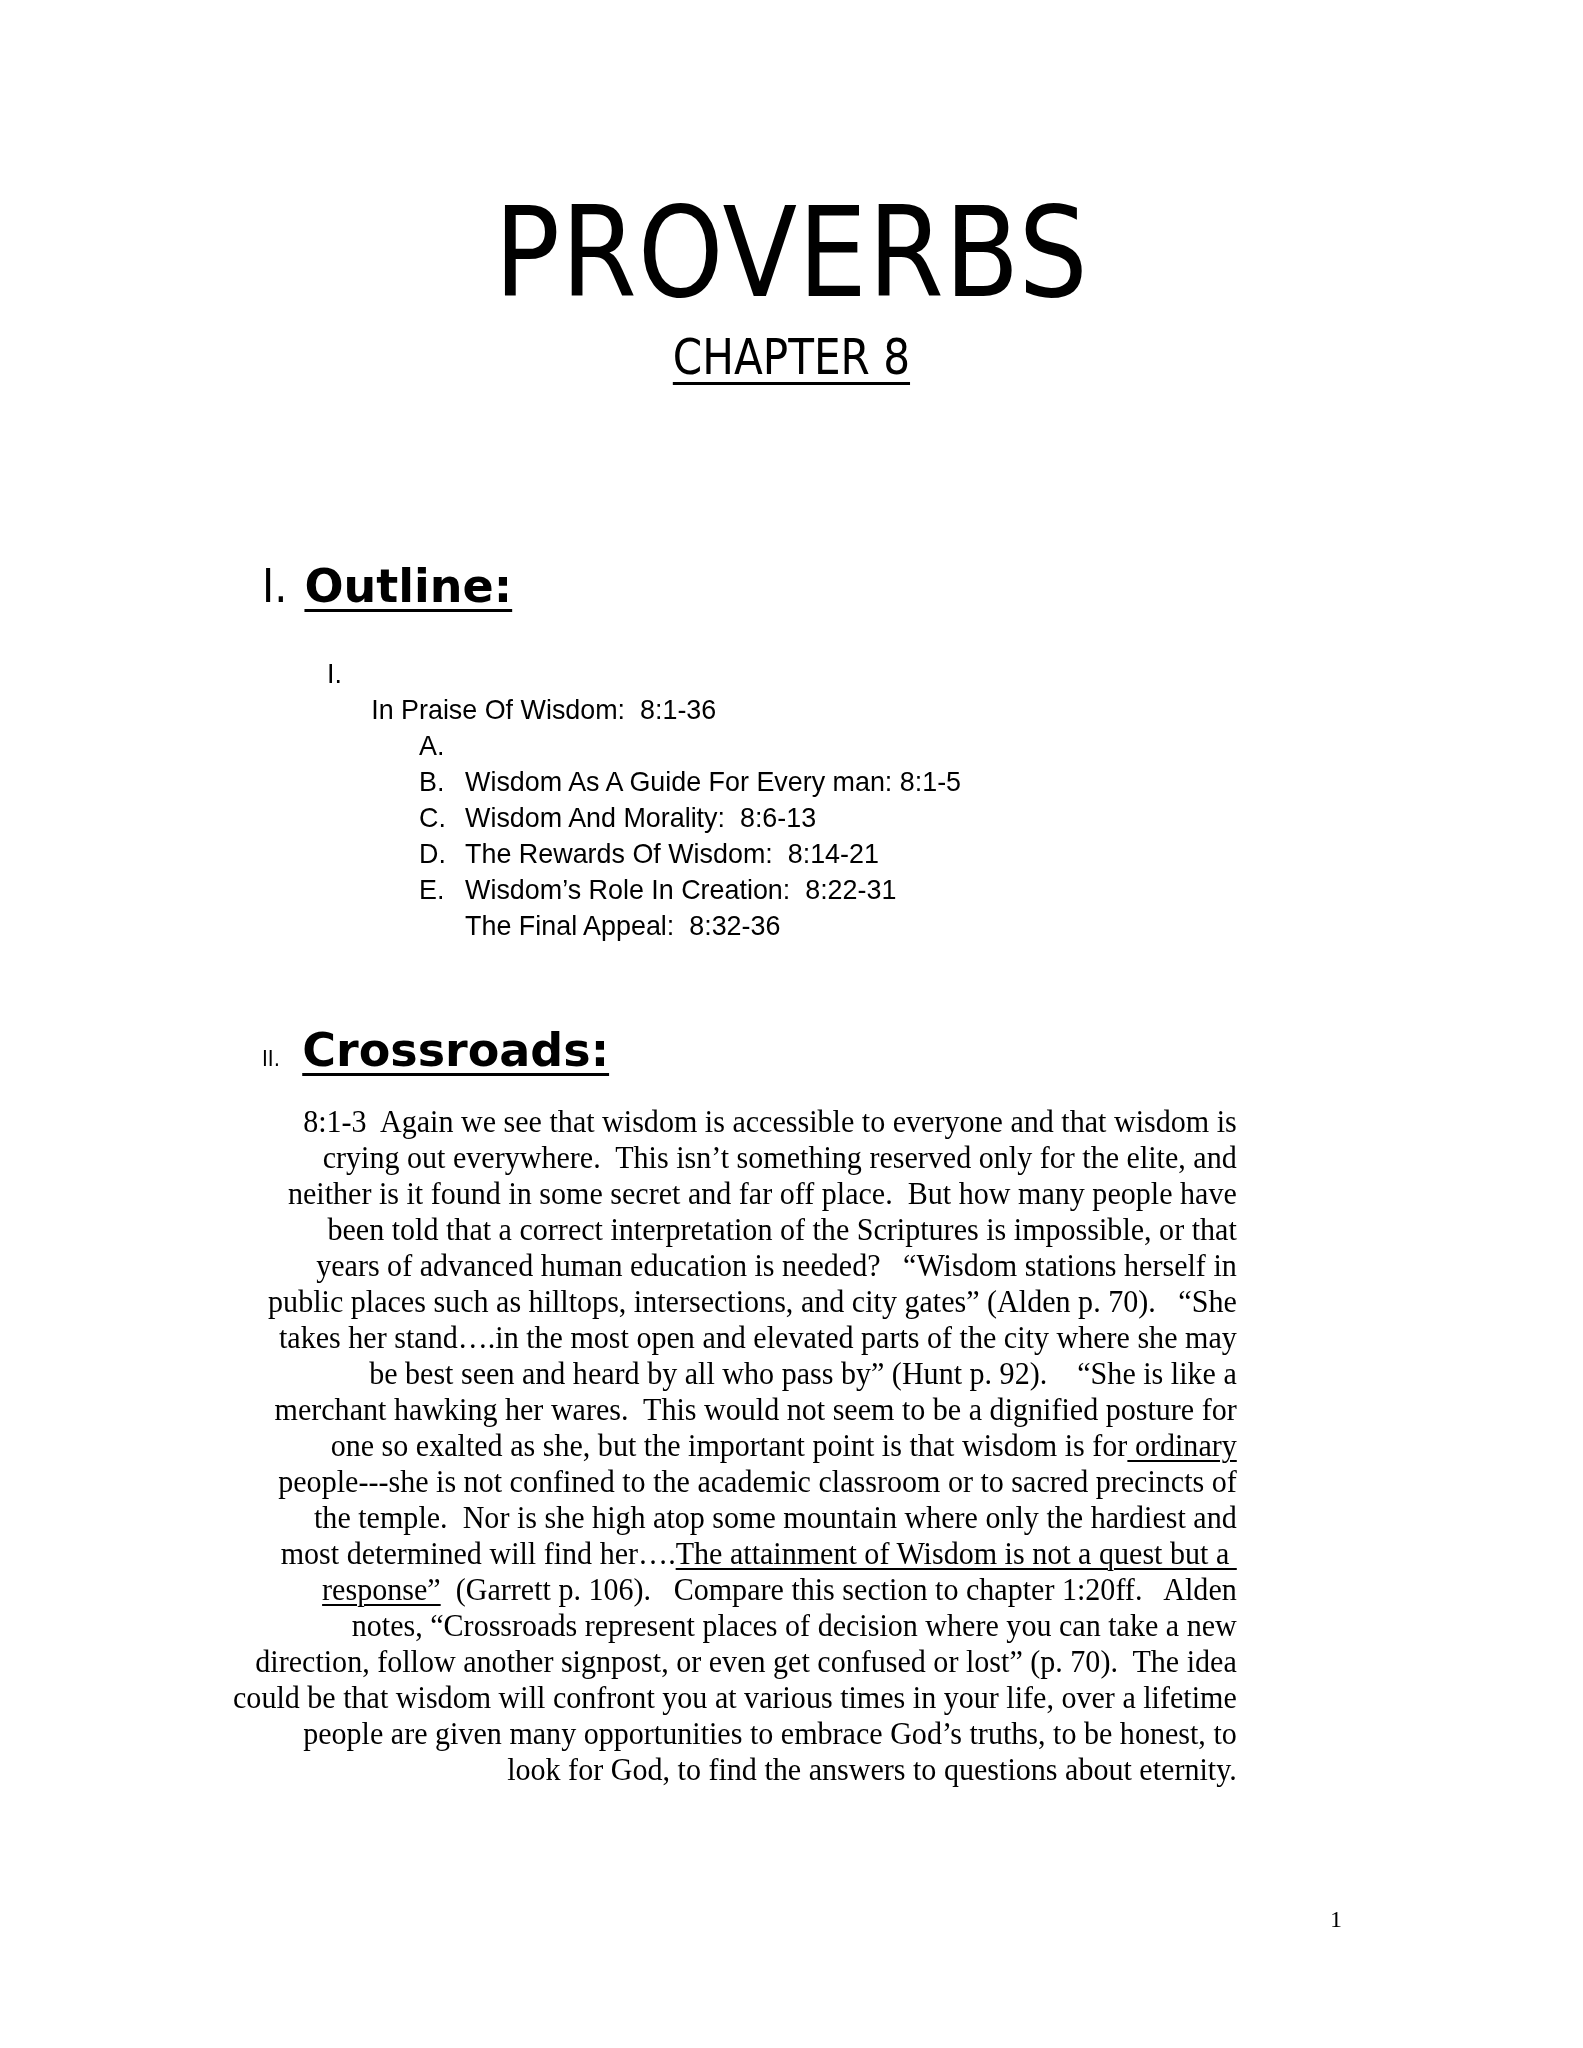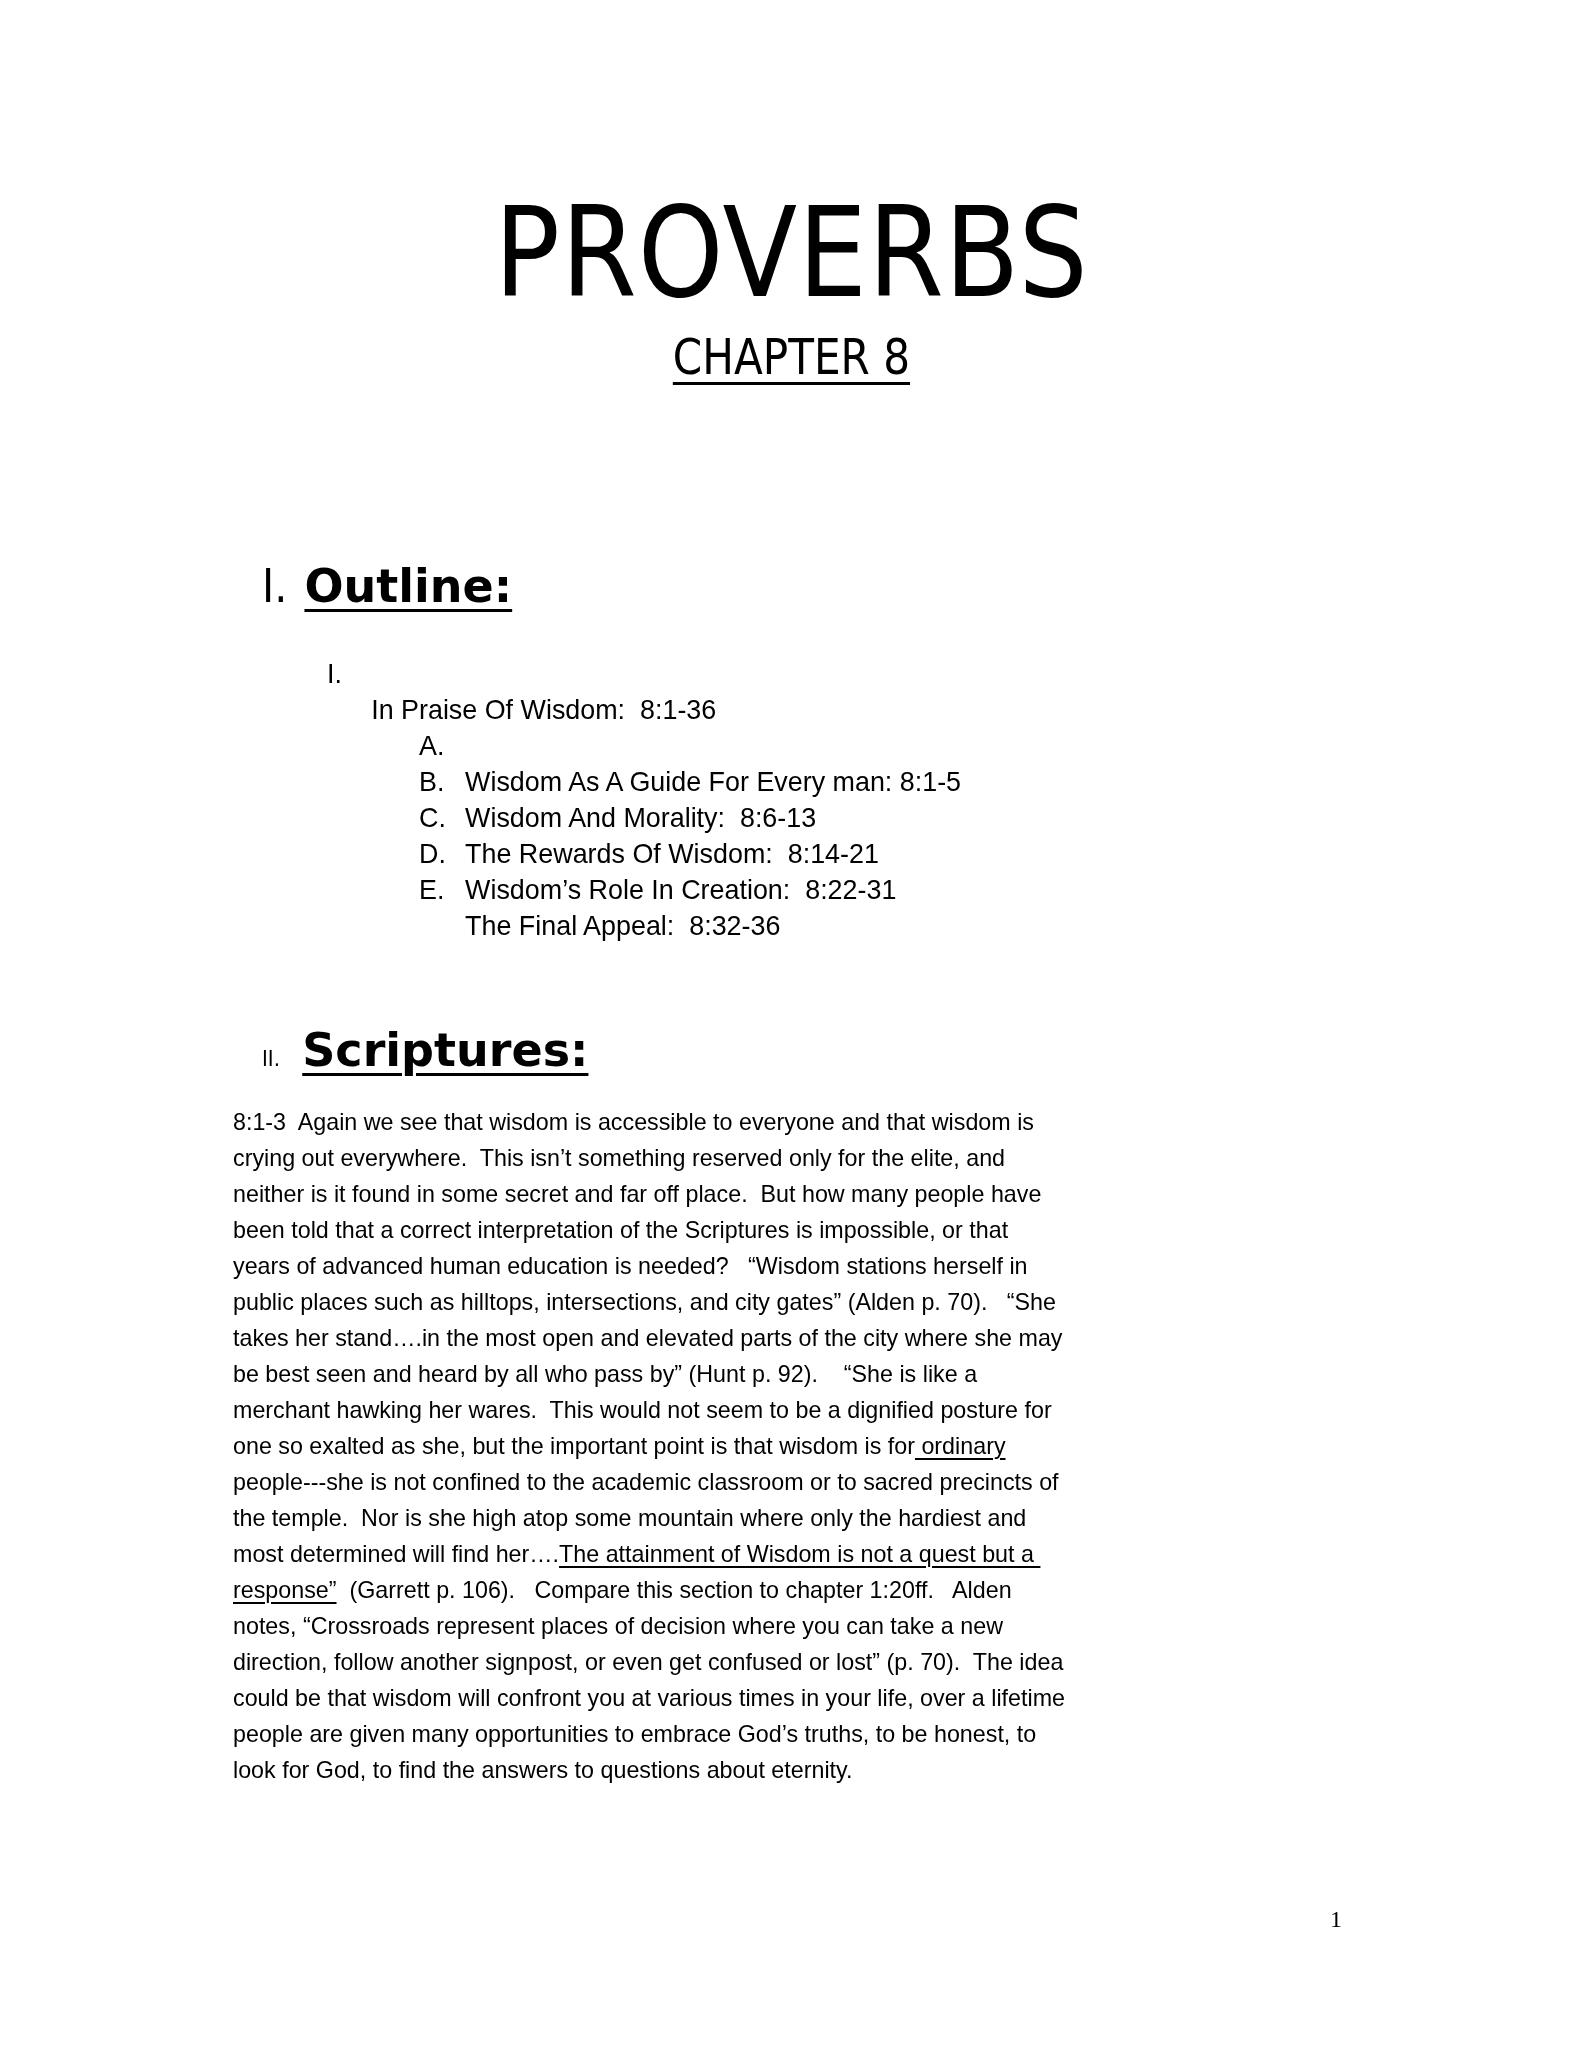--- a/index.html
+++ b/index.html
@@ -42,22 +42,22 @@
     }
     .marker { position: absolute; left: 0; }
     .outline-item { left: 327px; top: 620px; }
     .outline-item .item-text { position: absolute; left: 46px; }
     .sub-list { position: absolute; left: 419px; top: 692px; }
     .sub-item { position: relative; height: 36px; white-space: pre; width: 700px; }
     .sub-item .item-text { position: absolute; left: 48px; }
 
     .commentary {
       position: absolute; left: 233px; top: 1104px;
-      font-family: Liberation Sans, sans-serif;
-      font-size: 24px; line-height: 36px;
+      font-family: Liberation Serif, serif;
+      font-size: 31px; line-height: 36px; text-align: right;
     }
     .line { height: 36px; white-space: pre; transform: scaleX(0.97); transform-origin: 0 0; }
     .u { text-decoration: underline; text-decoration-thickness: 2px; text-underline-offset: 4px; }
 
     .page-number {
       left: 1330px; top: 1905px;
       font-family: "Liberation Serif", serif;
       font-size: 24px; line-height: 28px;
     }
   </style>
@@ -93,21 +93,21 @@
     <span class="marker">D.</span>
     <span class="item-text">Wisdom’s Role In Creation:  8:22-31</span>
   </div>
   <div class="sub-item">
     <span class="marker">E.</span>
     <span class="item-text">The Final Appeal:  8:32-36</span>
   </div>
 </div>
 
 <div class="abs section-head commentary-head">
-  <span class="num small">II.</span><span class="txt">Scriptures:</span>
+  <span class="num small">II.</span><span class="txt">Crossroads:</span>
 </div>
 
 <div class="commentary">
   <div class="line"><span>8:1-3  Again we see that wisdom is accessible to everyone and that wisdom is</span></div>
   <div class="line"><span>crying out everywhere.  This isn’t something reserved only for the elite, and</span></div>
   <div class="line"><span>neither is it found in some secret and far off place.  But how many people have</span></div>
   <div class="line"><span>been told that a correct interpretation of the Scriptures is impossible, or that</span></div>
   <div class="line"><span>years of advanced human education is needed?   “Wisdom stations herself in</span></div>
   <div class="line"><span>public places such as hilltops, intersections, and city gates” (Alden p. 70).   “She</span></div>
   <div class="line"><span>takes her stand….in the most open and elevated parts of the city where she may</span></div>

